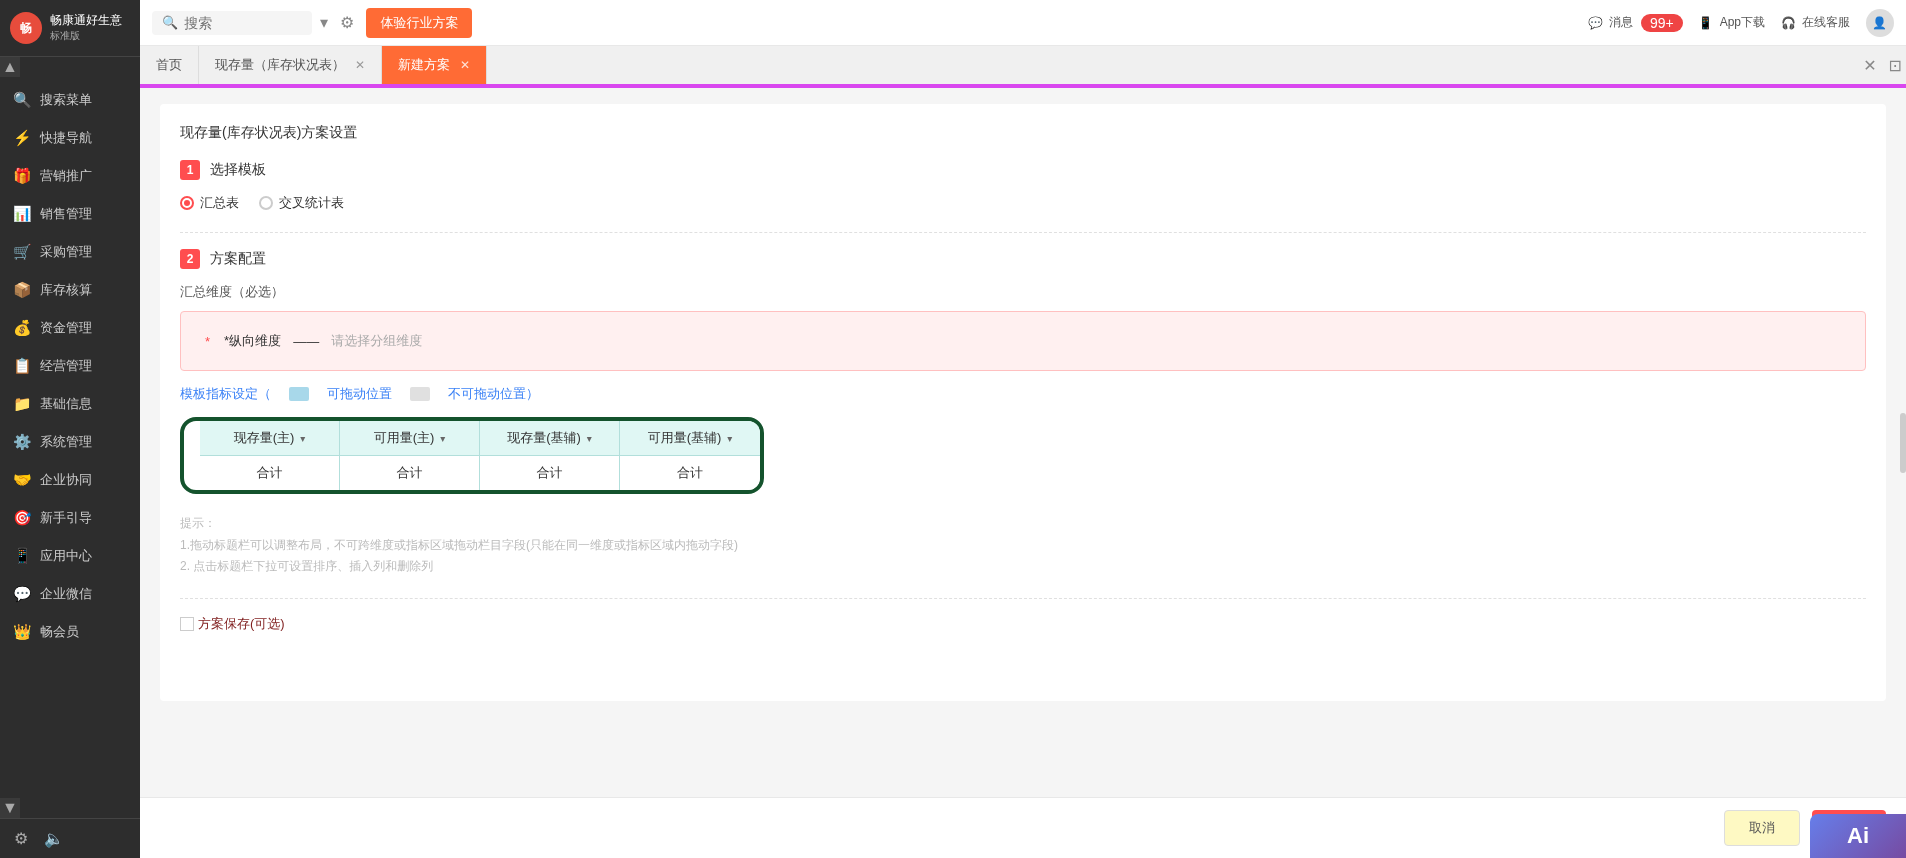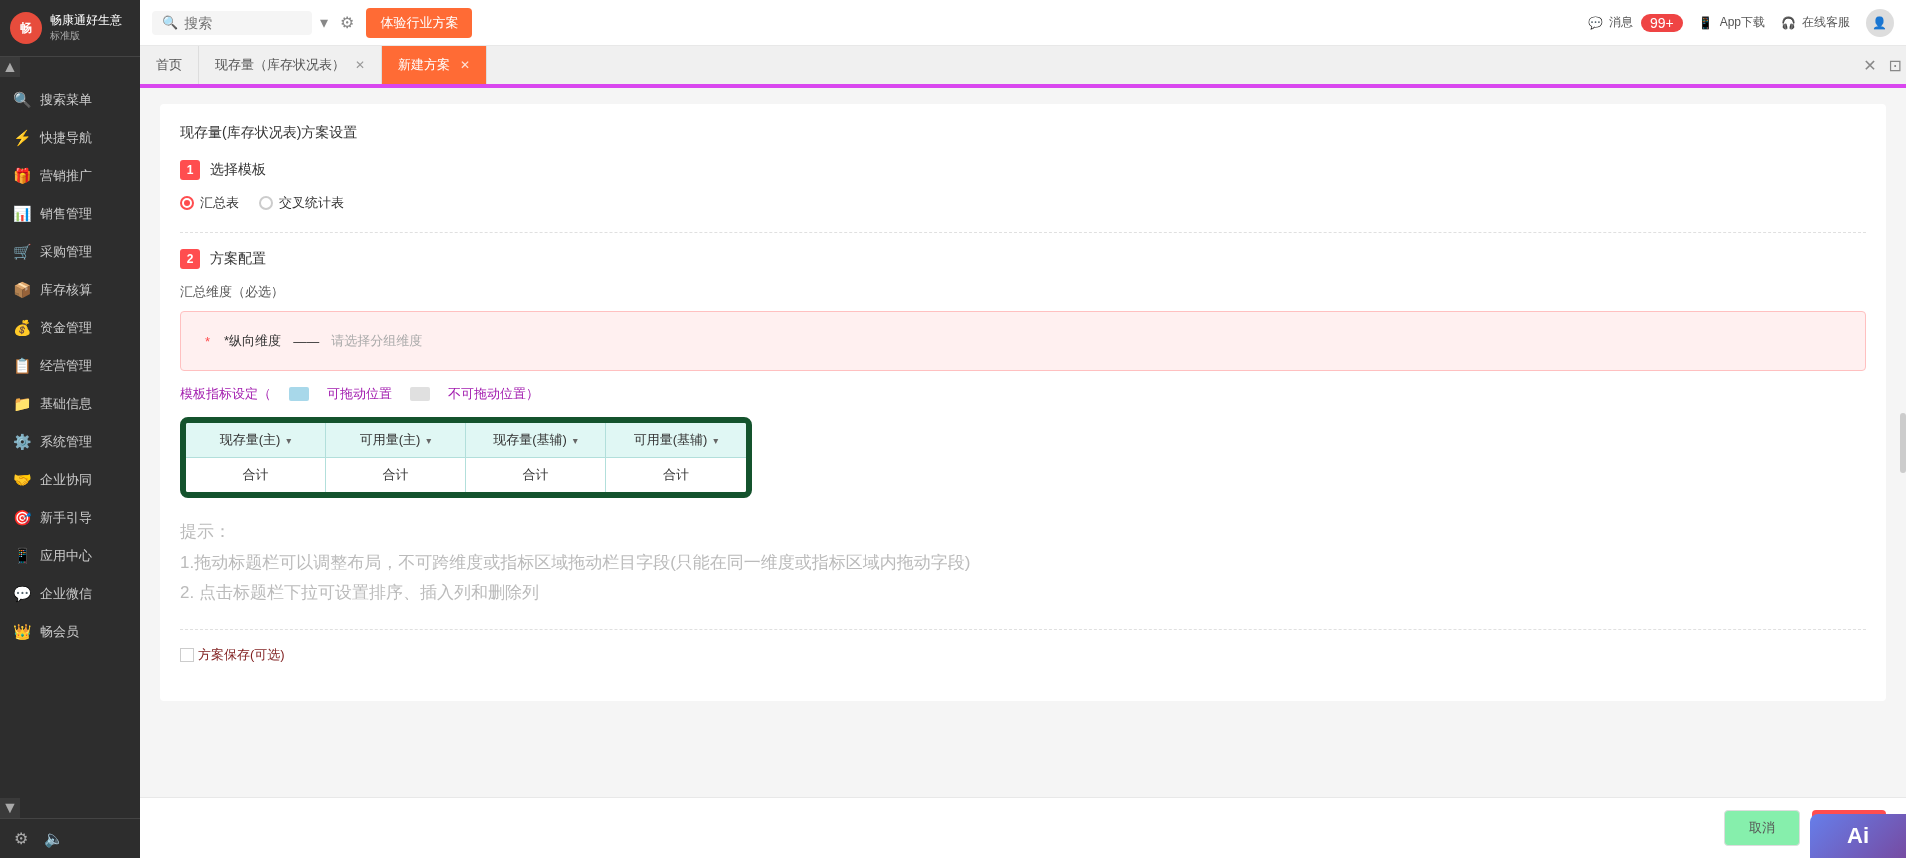--- a/index.html
+++ b/index.html
@@ -177,47 +177,47 @@
       padding: 20px 24px;
       display: flex; align-items: center; gap: 12px;
       margin-bottom: 14px;
     }
     .required-star { color: #ff4d4f; margin-right: 2px; }
     .dim-text { color: #333; font-size: 13px; }
     .dim-dash { color: #333; }
     .dim-placeholder { color: #aaa; font-size: 13px; }
 
     
-    .template-indicator { display: flex; align-items: center; gap: 18px; font-size: 13px; color: #a21caf; margin-bottom: 14px; }
+    .template-indicator { display: flex; align-items: center; gap: 18px; font-size: 13px; color: #3b82f6; margin-bottom: 14px; }
     .indicator-box {
       width: 20px; height: 14px; border-radius: 2px;
       display: inline-block;
     }
     .indicator-box.blue { background: #a8d8ea; }
     .indicator-box.grey { background: #e0e0e0; }
 
     
     .stats-section { margin-bottom: 14px; }
     .stats-title { color: #27ae60; font-size: 13px; margin-bottom: 8px; }
-    .stats-table { border: 6px solid #14532d; border-radius: 8px; overflow: hidden; display: inline-block; }
+    .stats-table { border: 4px solid #14532d; border-radius: 16px; overflow: hidden; display: inline-block; padding-left: 16px; }
     .stats-header-row { display: flex; background: #e0f7f4; }
     .stats-body-row { display: flex; background: #fff; }
     .stats-cell {
       width: 140px; padding: 8px 12px;
       border-right: 1px solid #b2dfdb;
       display: flex; align-items: center; justify-content: center;
       font-size: 13px; color: #333;
       gap: 6px;
     }
     .stats-cell:last-child { border-right: none; }
     .stats-body-row .stats-cell { border-top: 1px solid #b2dfdb; }
     .cell-chevron { color: #666; font-size: 10px; cursor: pointer; }
 
     
-    .tips-section { color: #bbb; font-size: 17px; line-height: 1.8; margin-top: 16px; }
+    .tips-section { color: #bbb; font-size: 12px; line-height: 1.8; margin-top: 16px; }
 
     
     .save-checkbox-row {
       display: flex; align-items: center; gap: 4px;
       font-size: 13px; color: #7f1d1d;
       margin-top: 16px;
     }
     .checkbox-box {
       width: 14px; height: 14px; border: 1px solid #ccc;
       background: #fff; cursor: pointer;
@@ -226,21 +226,21 @@
     
     .footer {
       background: #fff;
       padding: 12px 20px;
       display: flex; justify-content: flex-end;
       gap: 12px;
       border-top: 1px solid #e8e8e8;
       flex-shrink: 0;
     }
     .btn-cancel {
-      background: #86efac; border: 1px solid #ddd; color: #555;
+      background: #fef9c3; border: 1px solid #ddd; color: #555;
       border-radius: 4px; padding: 8px 24px; font-size: 13px; cursor: pointer;
     }
     .btn-query {
       background: #ff4d4f; border: none; color: #fff;
       border-radius: 4px; padding: 8px 24px; font-size: 13px; cursor: pointer;
     }
 
     
     .resize-handle {
       position: absolute; right: 0; top: 50%; transform: translateY(-50%);

